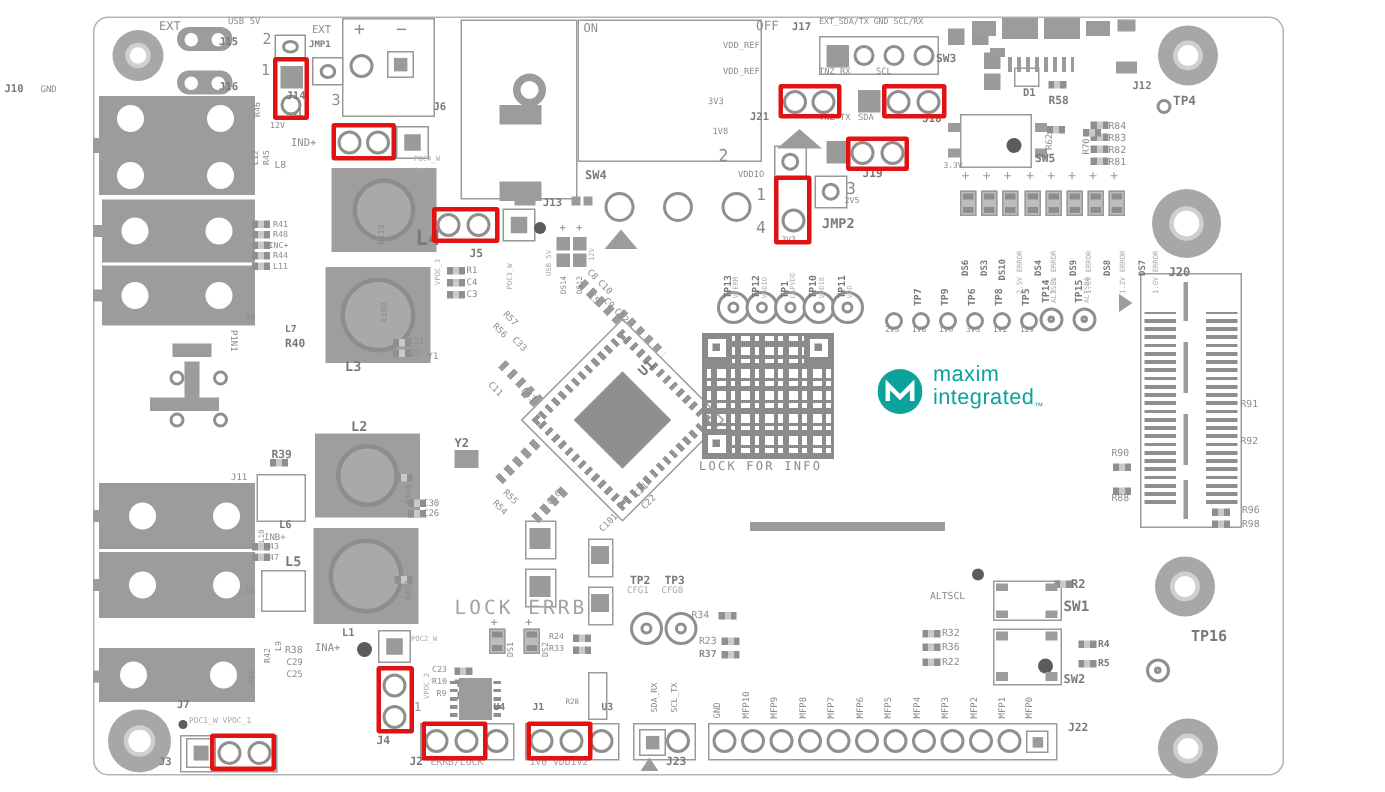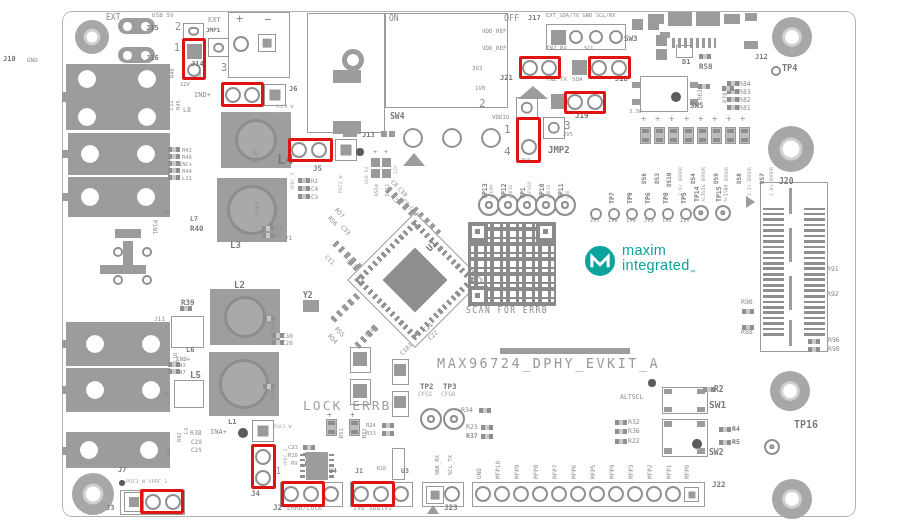--- a/index.html
+++ b/index.html
@@ -418,36 +418,35 @@
     <div class="u1sv" style="left:4px;top:4px;width:6px;height:86px"></div>
     <div class="u1sv" style="right:4px;top:4px;width:6px;height:86px"></div>
     <div class="u1c"></div>
   </div>
 
   <div class="qr">
     <div class="qf" style="left:0;top:0"></div>
     <div class="qf" style="right:0;top:0"></div>
     <div class="qf" style="left:0;bottom:0"></div>
   </div>
-  <div class="bigsilk" style="left:466px;top:307px;font-size:8px;letter-spacing:1.5px;color:#8a8a8a">SCAN FOR ERRB</div>
+  <div class="bigsilk" style="left:466px;top:307px;font-size:8px;letter-spacing:1.5px;color:#8a8a8a">LOCK FOR INFO</div>
 
   <div class="logo">
     <div class="logom" id="logomark">
       <svg width="30" height="30" viewBox="0 0 24 24">
         <circle cx="12" cy="12" r="12" id="logocirc" fill="#0ba39c"></circle>
         <path d="M5.5 17 V8.5 l6.5 6.5 6.5-6.5 V17" stroke="#fff" stroke-width="2.4" fill="none"></path>
       </svg>
     </div>
     <div class="logotxt" id="logotext" style="color: rgb(11, 163, 156);">
       <div class="l1">maxim</div>
       <div class="l2"><span>integrated</span><span class="logotm">™</span></div>
     </div>
   </div>
 
-  <div class="bigsilk" style="left:437px;top:357px;font-size:13.5px;letter-spacing:2.5px">MAX96724_DPHY_EVKIT_A</div>
   <div class="bigsilk" style="left:303px;top:399px;font-size:13px;letter-spacing:2px;color:#a2a2a2">LOCK ERRB</div>
 
   <div id="silk" class="layer">
       <span class="lb" style="left: 106px; top: 14px; font-size: 8px;">EXT</span>
       <span class="lb" style="left: 152px; top: 12px; font-size: 6px;">USB 5V</span>
       <span class="lb b" style="left: 146px; top: 25px; font-size: 7px;">J15</span>
       <span class="lb b" style="left: 3px; top: 56px; font-size: 7px;">J10</span>
       <span class="lb" style="left: 27px; top: 57px; font-size: 6px;">GND</span>
       <span class="lb b" style="left: 146px; top: 55px; font-size: 7px;">J16</span>
       <span class="lb" style="left: 175px; top: 22px; font-size: 10px;">2</span>
@@ -458,21 +457,21 @@
       <span class="lb" style="left: 221px; top: 63px; font-size: 10px;">3</span>
       <span class="lb" style="left: 196px; top: 72px; font-size: 10px;">4</span>
       <span class="lb" style="left: 170px; top: 78px; font-size: 5.5px; transform-origin: 0px 0px; transform: rotate(-90deg);">R46</span>
       <span class="lb" style="left: 180px; top: 82px; font-size: 5.5px;">12V</span>
       <span class="lb" style="left: 169px; top: 110px; font-size: 5.5px; transform-origin: 0px 0px; transform: rotate(-90deg);">L12</span>
       <span class="lb" style="left: 176px; top: 110px; font-size: 5.5px; transform-origin: 0px 0px; transform: rotate(-90deg);">R45</span>
       <span class="lb" style="left: 194px; top: 92px; font-size: 7px;">IND+</span>
       <span class="lb" style="left: 183px; top: 107px; font-size: 6.5px;">L8</span>
       <span class="lb" style="left: 236px; top: 13px; font-size: 12px;">+</span>
       <span class="lb" style="left: 264px; top: 13px; font-size: 12px;">−</span>
-      <span class="lb b" style="left: 289px; top: 86px; font-size: 7px; text-align: center;">J6</span>
+      <span class="lb b" style="left: 289px; top: 68px; font-size: 7px; text-align: center;">J6</span>
       <span class="lb" style="left: 276px; top: 105px; font-size: 4.8px; color: rgb(169, 169, 169);">POC4_W</span>
       <span class="lb" style="left: 274px; top: 113px; font-size: 4.8px; color: rgb(169, 169, 169);">VPOC_4</span>
       <span class="lb" style="left: 389px; top: 15px; font-size: 8px;">ON</span>
       <span class="lb" style="left: 504px; top: 14px; font-size: 8.5px;">OFF</span>
       <span class="lb b" style="left: 528px; top: 15px; font-size: 7px;">J17</span>
       <span class="lb" style="left: 546px; top: 13px; font-size: 5.5px;">EXT_SDA/TX GND SCL/RX</span>
       <span class="lb b" style="left: 624px; top: 35px; font-size: 7.5px;">SW3</span>
       <span class="lb" style="left: 482px; top: 29px; font-size: 5.8px;">VDD_REF</span>
       <span class="lb" style="left: 482px; top: 46px; font-size: 5.8px;">VDD_REF</span>
       <span class="lb" style="left: 546px; top: 46px; font-size: 5.8px;">TNZ RX</span>

